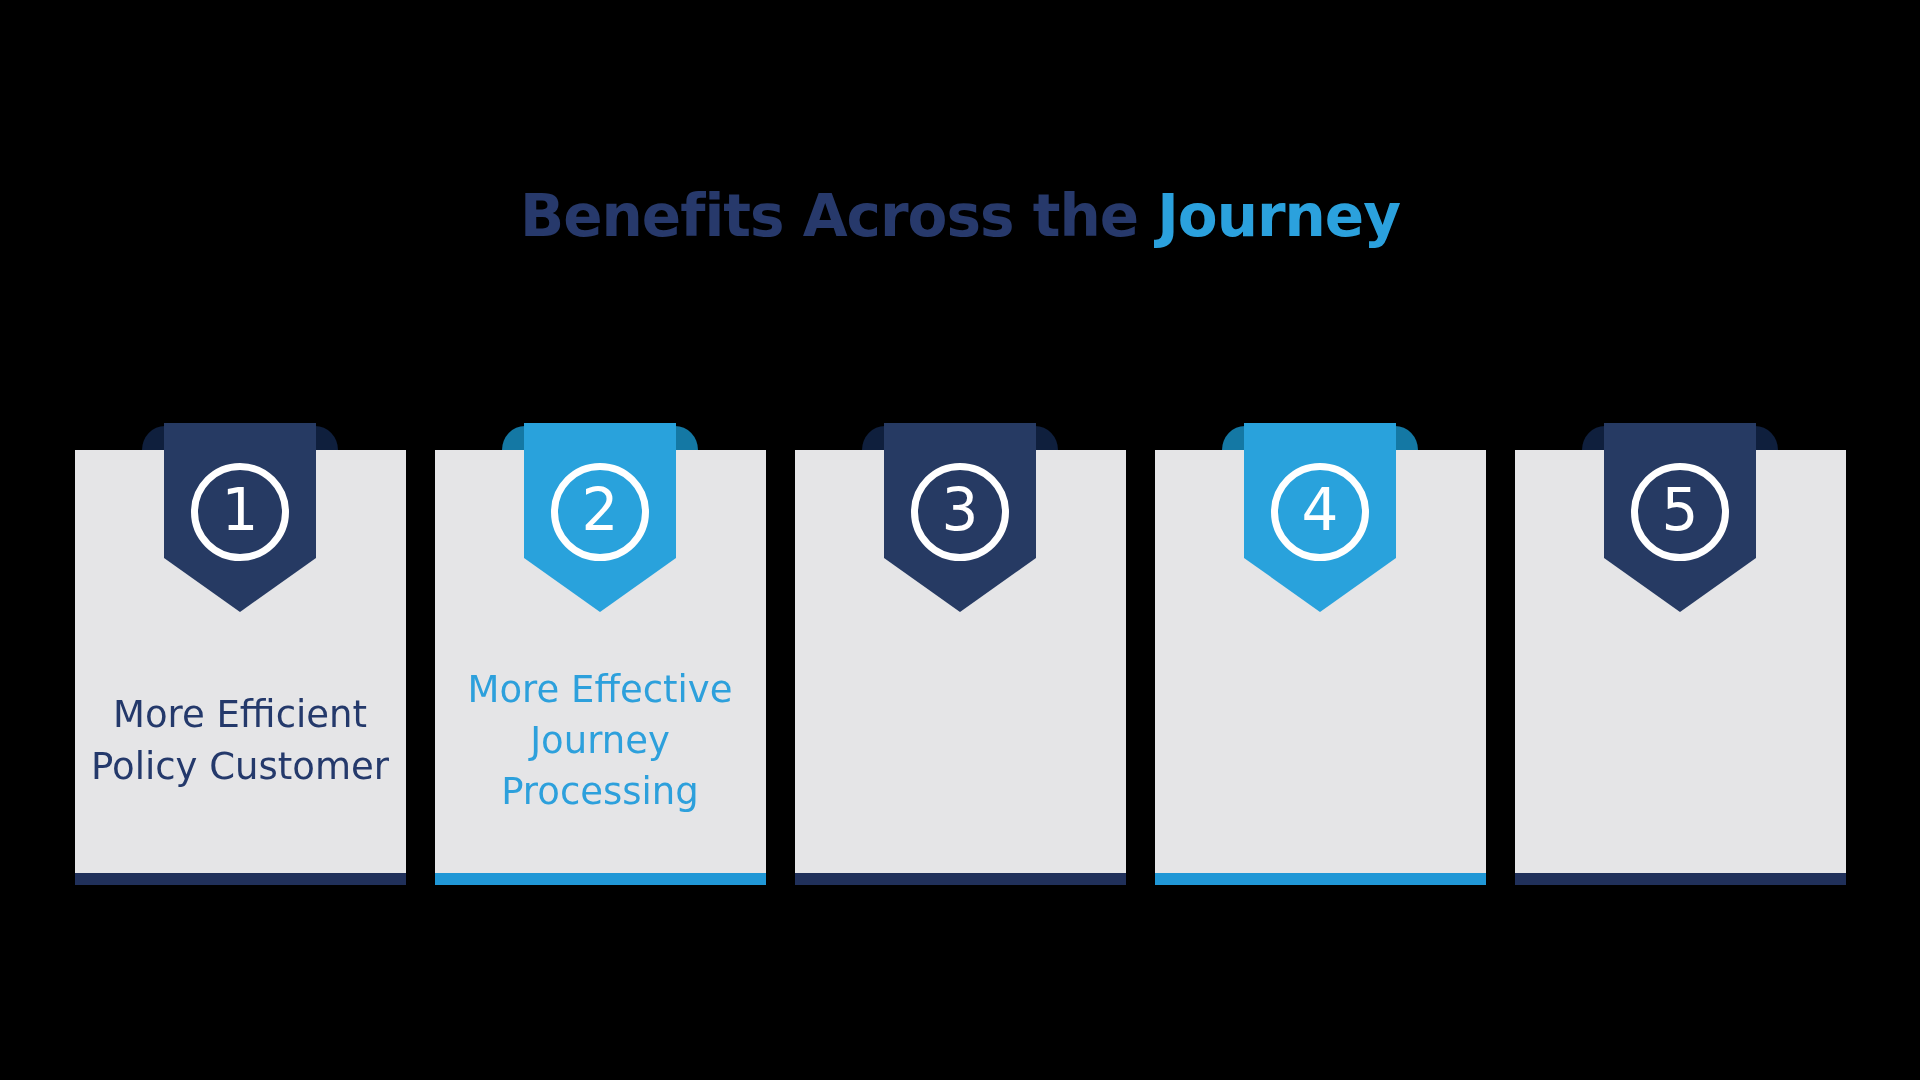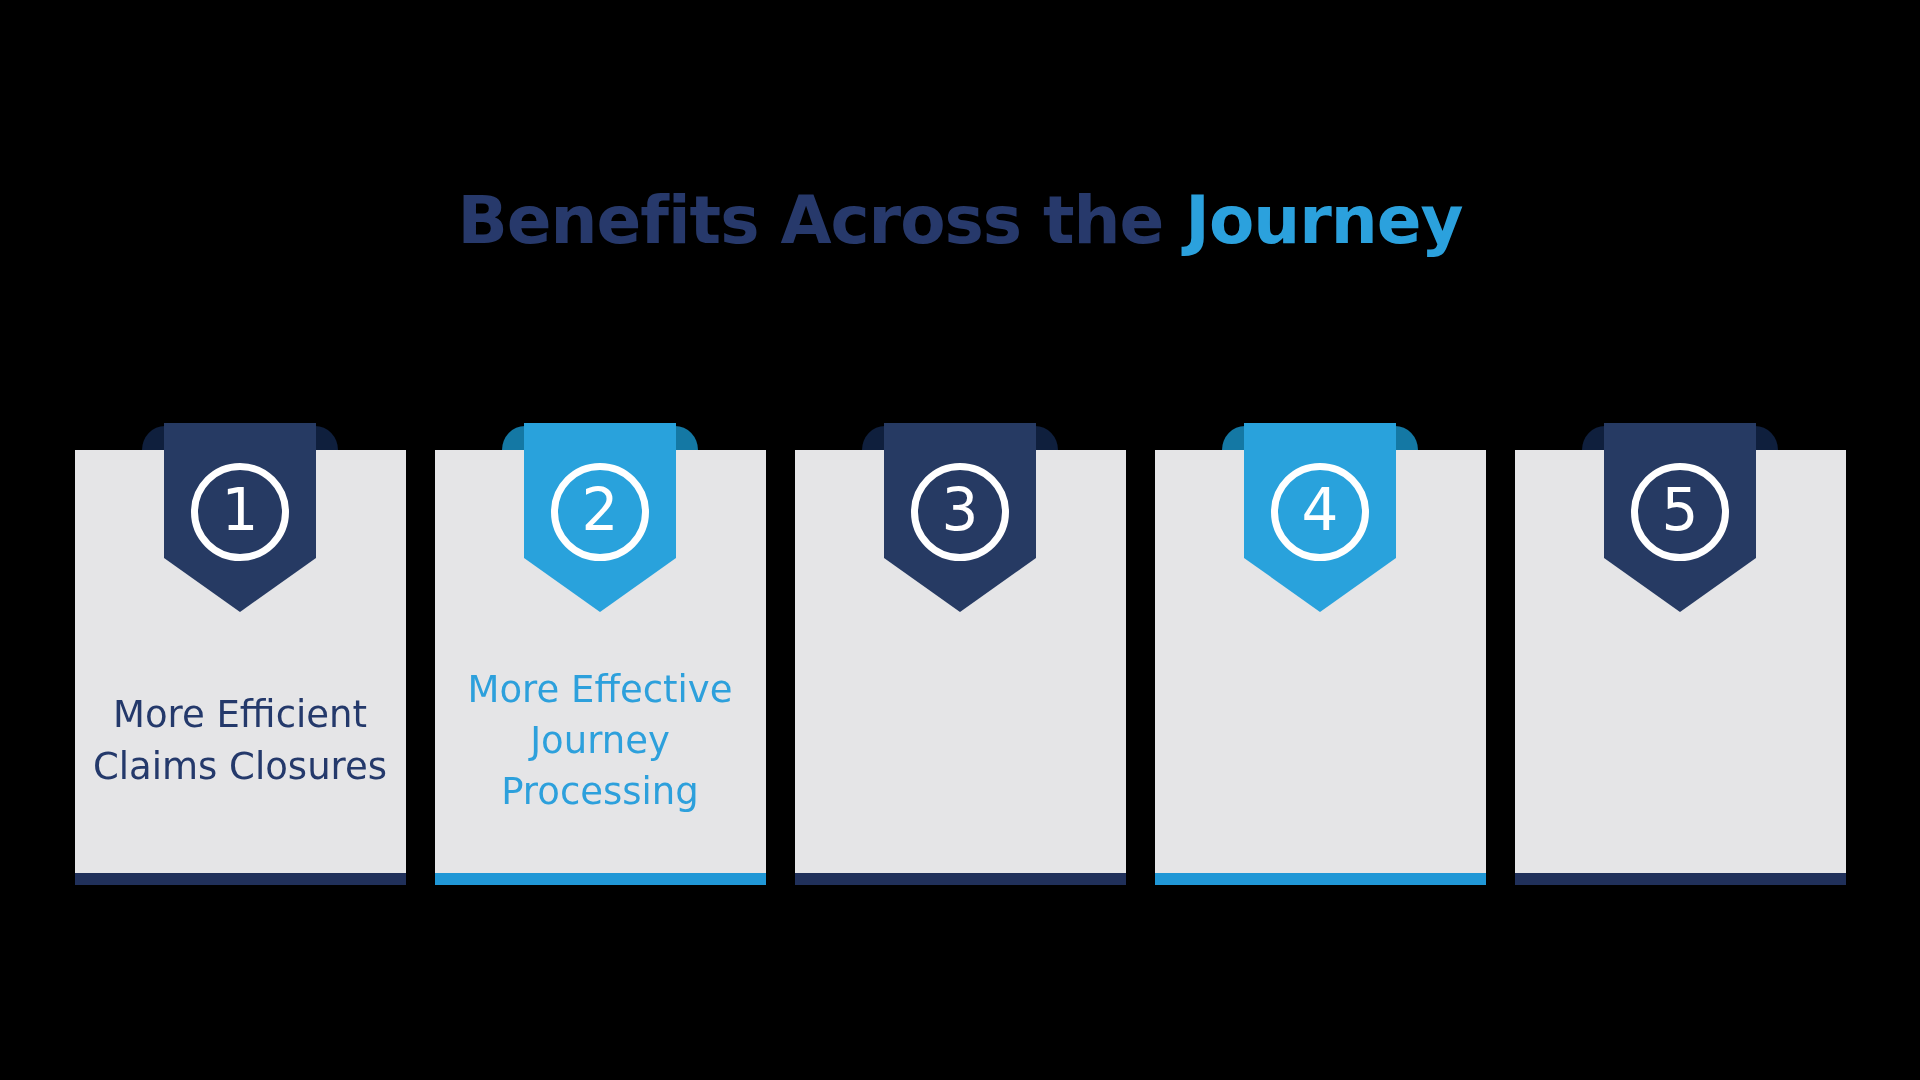--- a/index.html
+++ b/index.html
@@ -18,21 +18,21 @@
     background: #000000;
   }
   
   .page-title {
     position: absolute;
     top: 183px;
     left: 0;
     width: 100%;
     margin: 0;
     text-align: center;
-    font-size: 66px;
+    font-size: 58px;
     font-weight: 700;
     letter-spacing: -1px;
     line-height: 1.15;
     white-space: nowrap;
   }
   .title-primary { color: var(--c-navy-title); }
   .title-accent  { color: var(--c-blue-title); }
 
   
   .cards-row {
@@ -146,21 +146,21 @@
     <div class="card theme-navy">
       <div class="ribbon">
         <div class="ribbon-fold fold-left"></div>
         <div class="ribbon-fold fold-right"></div>
         <div class="ribbon-shape"></div>
         <div class="number-circle">
           <span>1</span>
         </div>
       </div>
       <div class="card-text">More Efficient
-Claims Closures</div>
+Policy Customer</div>
       <div class="accent-bar"></div>
     </div>
 
     <div class="card theme-blue">
       <div class="ribbon">
         <div class="ribbon-fold fold-left"></div>
         <div class="ribbon-fold fold-right"></div>
         <div class="ribbon-shape"></div>
         <div class="number-circle">
           <span>2</span>

